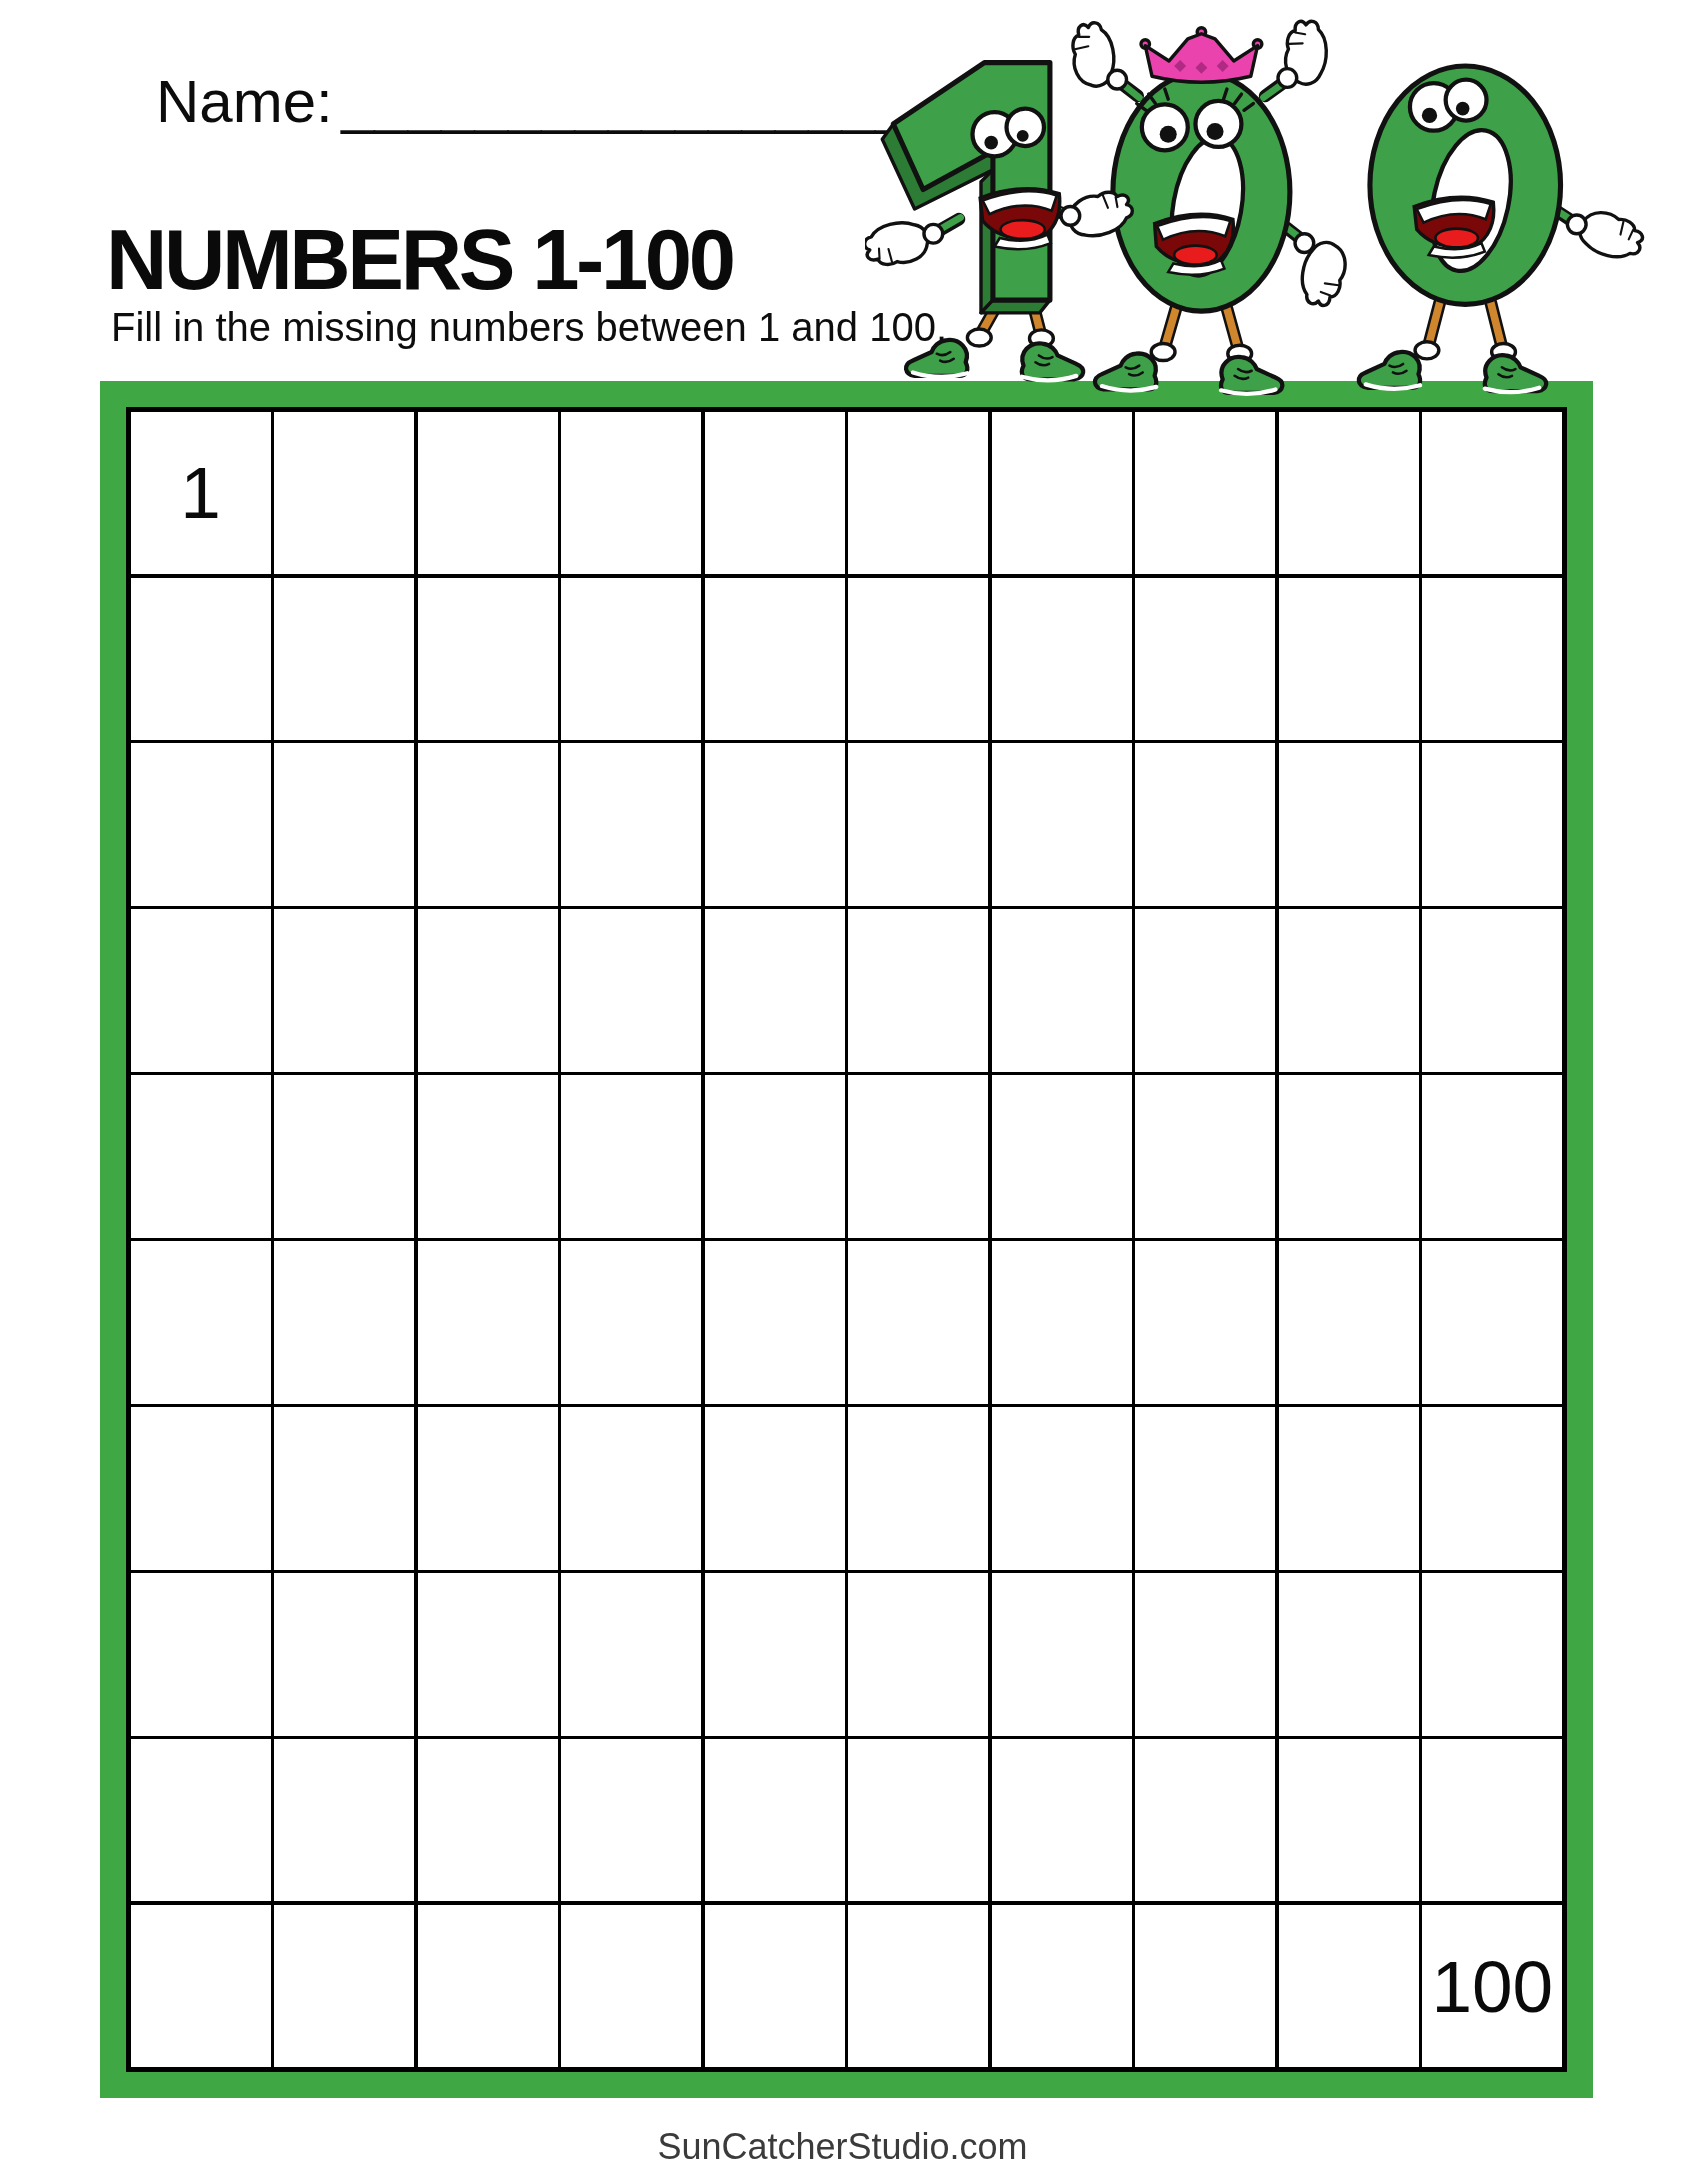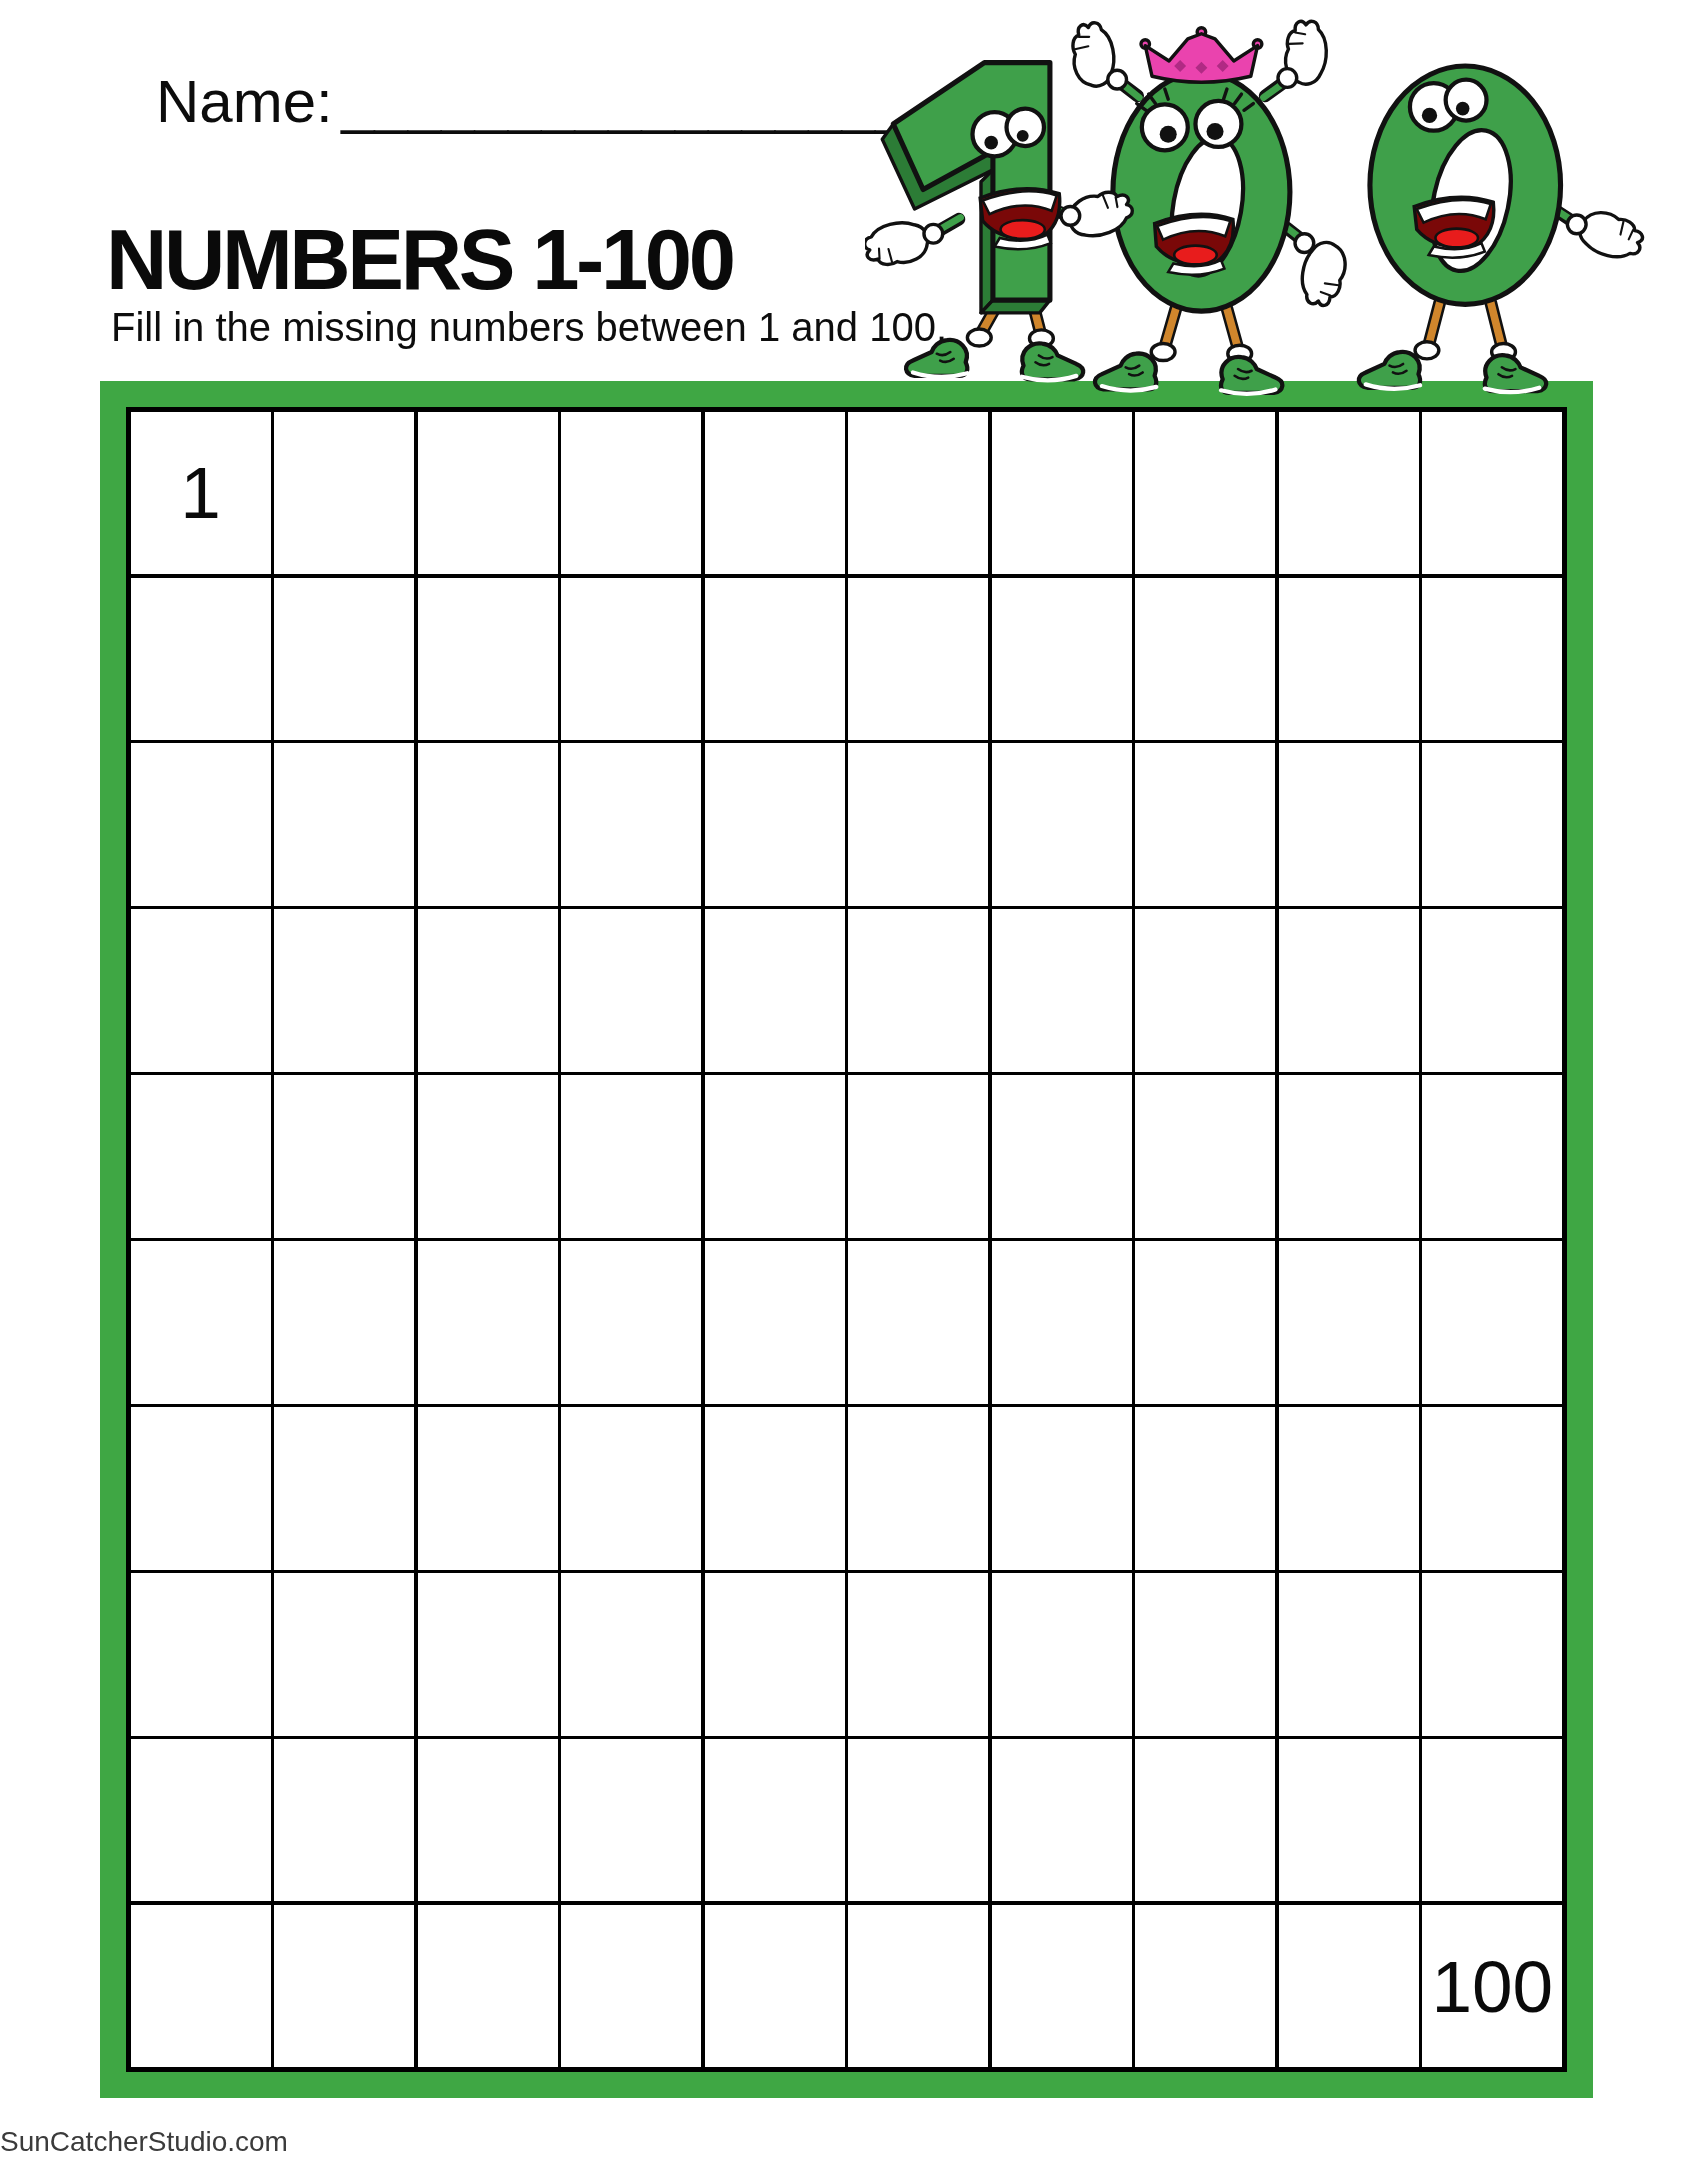--- a/index.html
+++ b/index.html
@@ -35,22 +35,22 @@
   .grid{
     width:100%; height:100%;
     display:grid; grid-template-columns:repeat(10,1fr); grid-template-rows:repeat(10,1fr);
     gap:3.4px; background:var(--line); border:5.1px solid var(--line);
   }
   .cell{
     background:var(--cellbg); display:flex; align-items:center; justify-content:center;
     font-size:73px; color:#0a0a0a;
   }
   .footer{
-    position:absolute; left:0; top:2126px; width:100%; text-align:left;
-    font-size:28px; color:#3b3b3b;
+    position:absolute; left:0; top:2126px; width:100%; text-align:center;
+    font-size:36px; color:#3b3b3b;
   }
   
   .g-body{fill:var(--body);stroke:var(--outline);stroke-width:6;stroke-linejoin:round;}
   .g-dark{fill:var(--body-dark);stroke:var(--outline);stroke-width:4;stroke-linejoin:round;}
   .eye{fill:#ffffff;stroke:var(--outline);stroke-width:5;}
   .inner{fill:#ffffff;stroke:var(--outline);stroke-width:5;}
   .pupil{fill:var(--outline);}
   .armB{stroke:var(--outline);stroke-width:15;stroke-linecap:round;fill:none;}
   .armG{stroke:var(--body);stroke-width:8;stroke-linecap:round;fill:none;}
   .legB{stroke:var(--outline);stroke-width:15;stroke-linecap:round;fill:none;}

